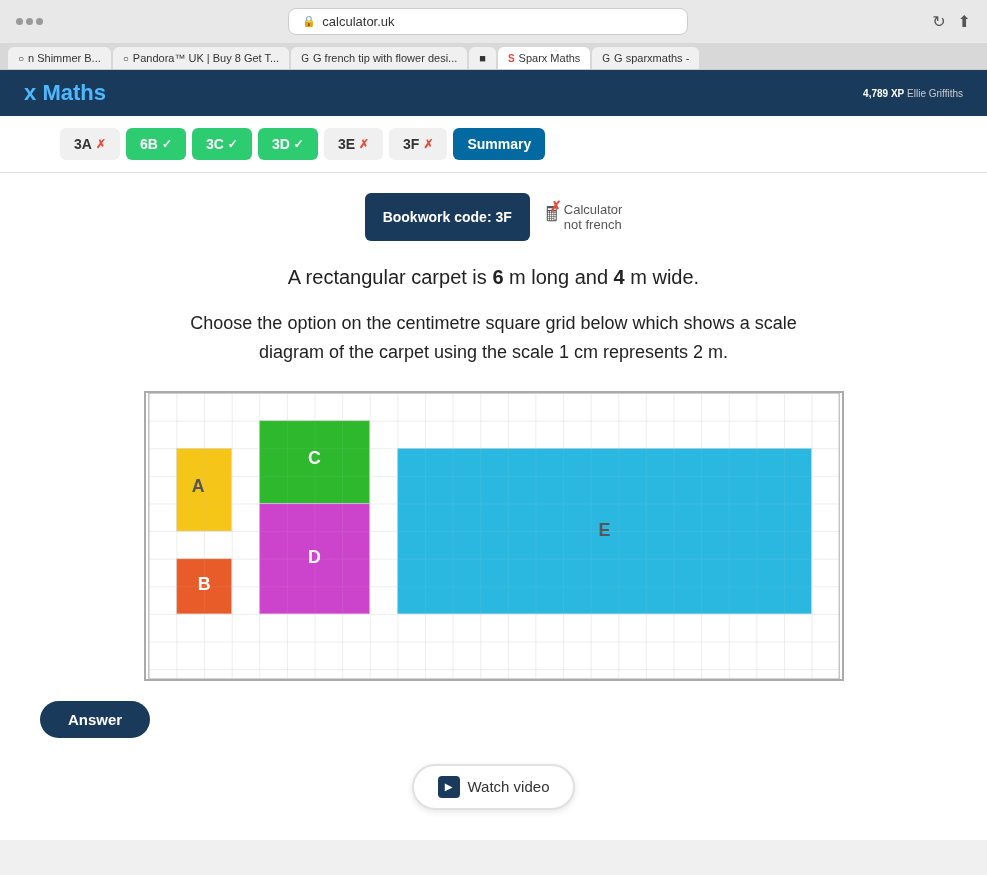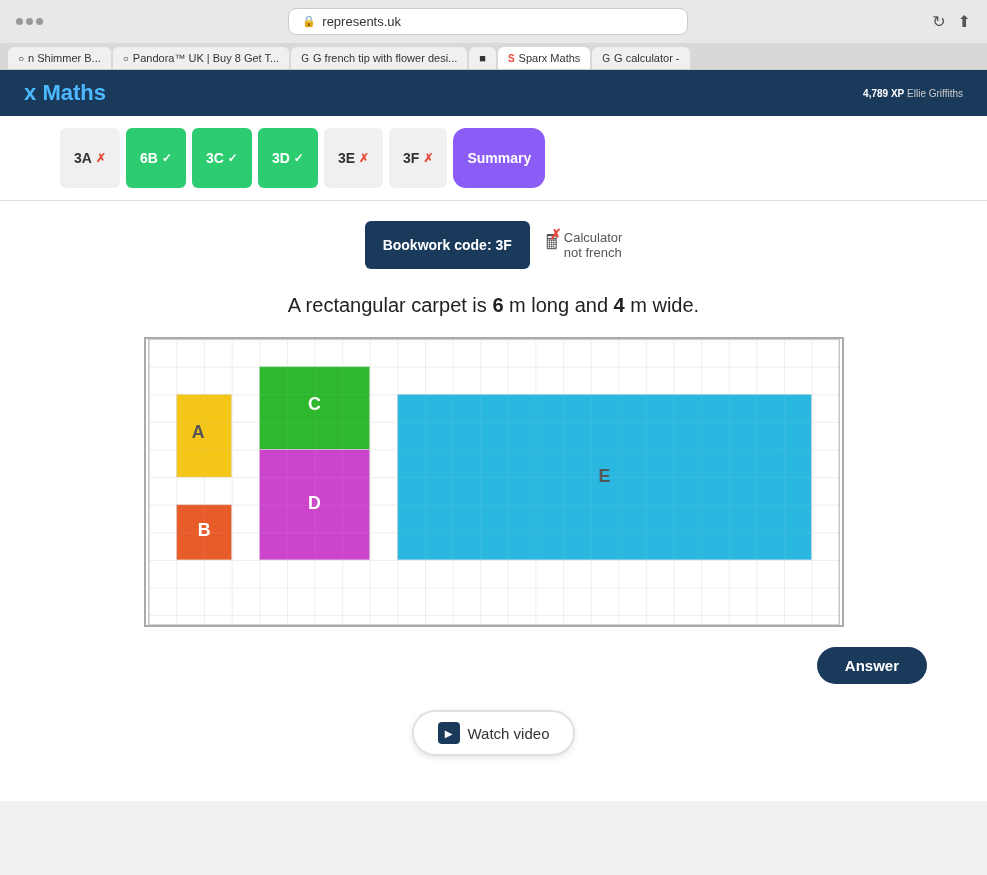--- a/index.html
+++ b/index.html
@@ -97,30 +97,30 @@
       display: flex;
       align-items: center;
       gap: 6px;
       border-bottom: 1px solid #e0e0e0;
       flex-wrap: wrap;
     }
     .task-btn {
       display: flex;
       align-items: center;
       gap: 4px;
-      padding: 22px 14px;
+      padding: 8px 14px;
       border-radius: 6px;
       font-size: 14px;
       font-weight: 600;
       border: none;
       cursor: pointer;
     }
     .task-btn.incorrect { background: #f0f0f0; color: #333; }
     .task-btn.correct { background: #2ecc71; color: white; }
-    .task-btn.summary { background: #8b5cf6; color: white; border-radius: 13px; }
+    .task-btn.summary { background: #0369a1; color: white; }
     .check-icon { font-size: 12px; }
     .x-icon { color: #e74c3c; font-size: 12px; }
 
     
     .main-content {
       background: white;
       padding: 20px 40px;
       min-height: 600px;
     }
 
@@ -167,21 +167,20 @@
     
     .diagram-container {
       display: flex;
       justify-content: center;
       margin-bottom: 20px;
     }
 
     
     .answer-btn-container {
       display: flex;
-      justify-content: flex-end;
       padding-right: 20px;
       margin-bottom: 16px;
     }
     .answer-btn {
       background: #1a3a5c;
       color: white;
       padding: 10px 28px;
       border-radius: 20px;
       font-size: 15px;
       font-weight: 600;
@@ -228,21 +227,21 @@
 
 <div class="browser-chrome">
   <div class="browser-top-bar">
     <div class="browser-dots">
       <span></span>
       <span></span>
       <span></span>
     </div>
     <div class="browser-url-bar">
       <span class="lock-icon">🔒</span>
-      <span>represents.uk</span>
+      <span>calculator.uk</span>
     </div>
     <div class="browser-actions">
       <span>↻</span>
       <span>⬆</span>
     </div>
   </div>
 
   <div class="tab-bar">
     <div class="tab-item">
       <span class="tab-favicon">○</span>
@@ -258,21 +257,21 @@
     </div>
     <div class="tab-item">
       <span>■</span>
     </div>
     <div class="tab-item active">
       <span class="tab-favicon" style="color:#e74c3c; font-weight:bold;">S</span>
       <span>Sparx Maths</span>
     </div>
     <div class="tab-item">
       <span class="tab-favicon">G</span>
-      <span>G calculator -</span>
+      <span>G sparxmaths -</span>
     </div>
   </div>
 </div>
 
 <div class="sparx-header">
   <div class="sparx-logo">
     <span style="color:#4db8ff">x</span>
     <span> Maths</span>
   </div>
   <div class="sparx-user-info">
@@ -325,20 +324,24 @@
       <div>
         <div>Calculator</div>
         <div>not french</div>
       </div>
     </div>
   </div>
 
   <div class="question-text">
     A rectangular carpet is <strong>6</strong> m long and <strong>4</strong> m wide.
   </div>
+  <div class="question-instruction">
+    Choose the option on the centimetre square grid below which shows a scale<br>
+    diagram of the carpet using the scale 1 cm represents 2 m.
+  </div>
 
   <div class="diagram-container">
     <svg class="grid-svg" width="700" height="290" viewBox="0 0 700 290" style="border: 2px solid #aaa; background: white;">
 
       <defs>
         <pattern id="smallGrid" width="28" height="28" patternUnits="userSpaceOnUse">
           <path d="M 28 0 L 0 0 0 28" fill="none" stroke="#ccc" stroke-width="0.5"></path>
         </pattern>
       </defs>
       <rect width="700" height="290" fill="url(#smallGrid)"></rect>

